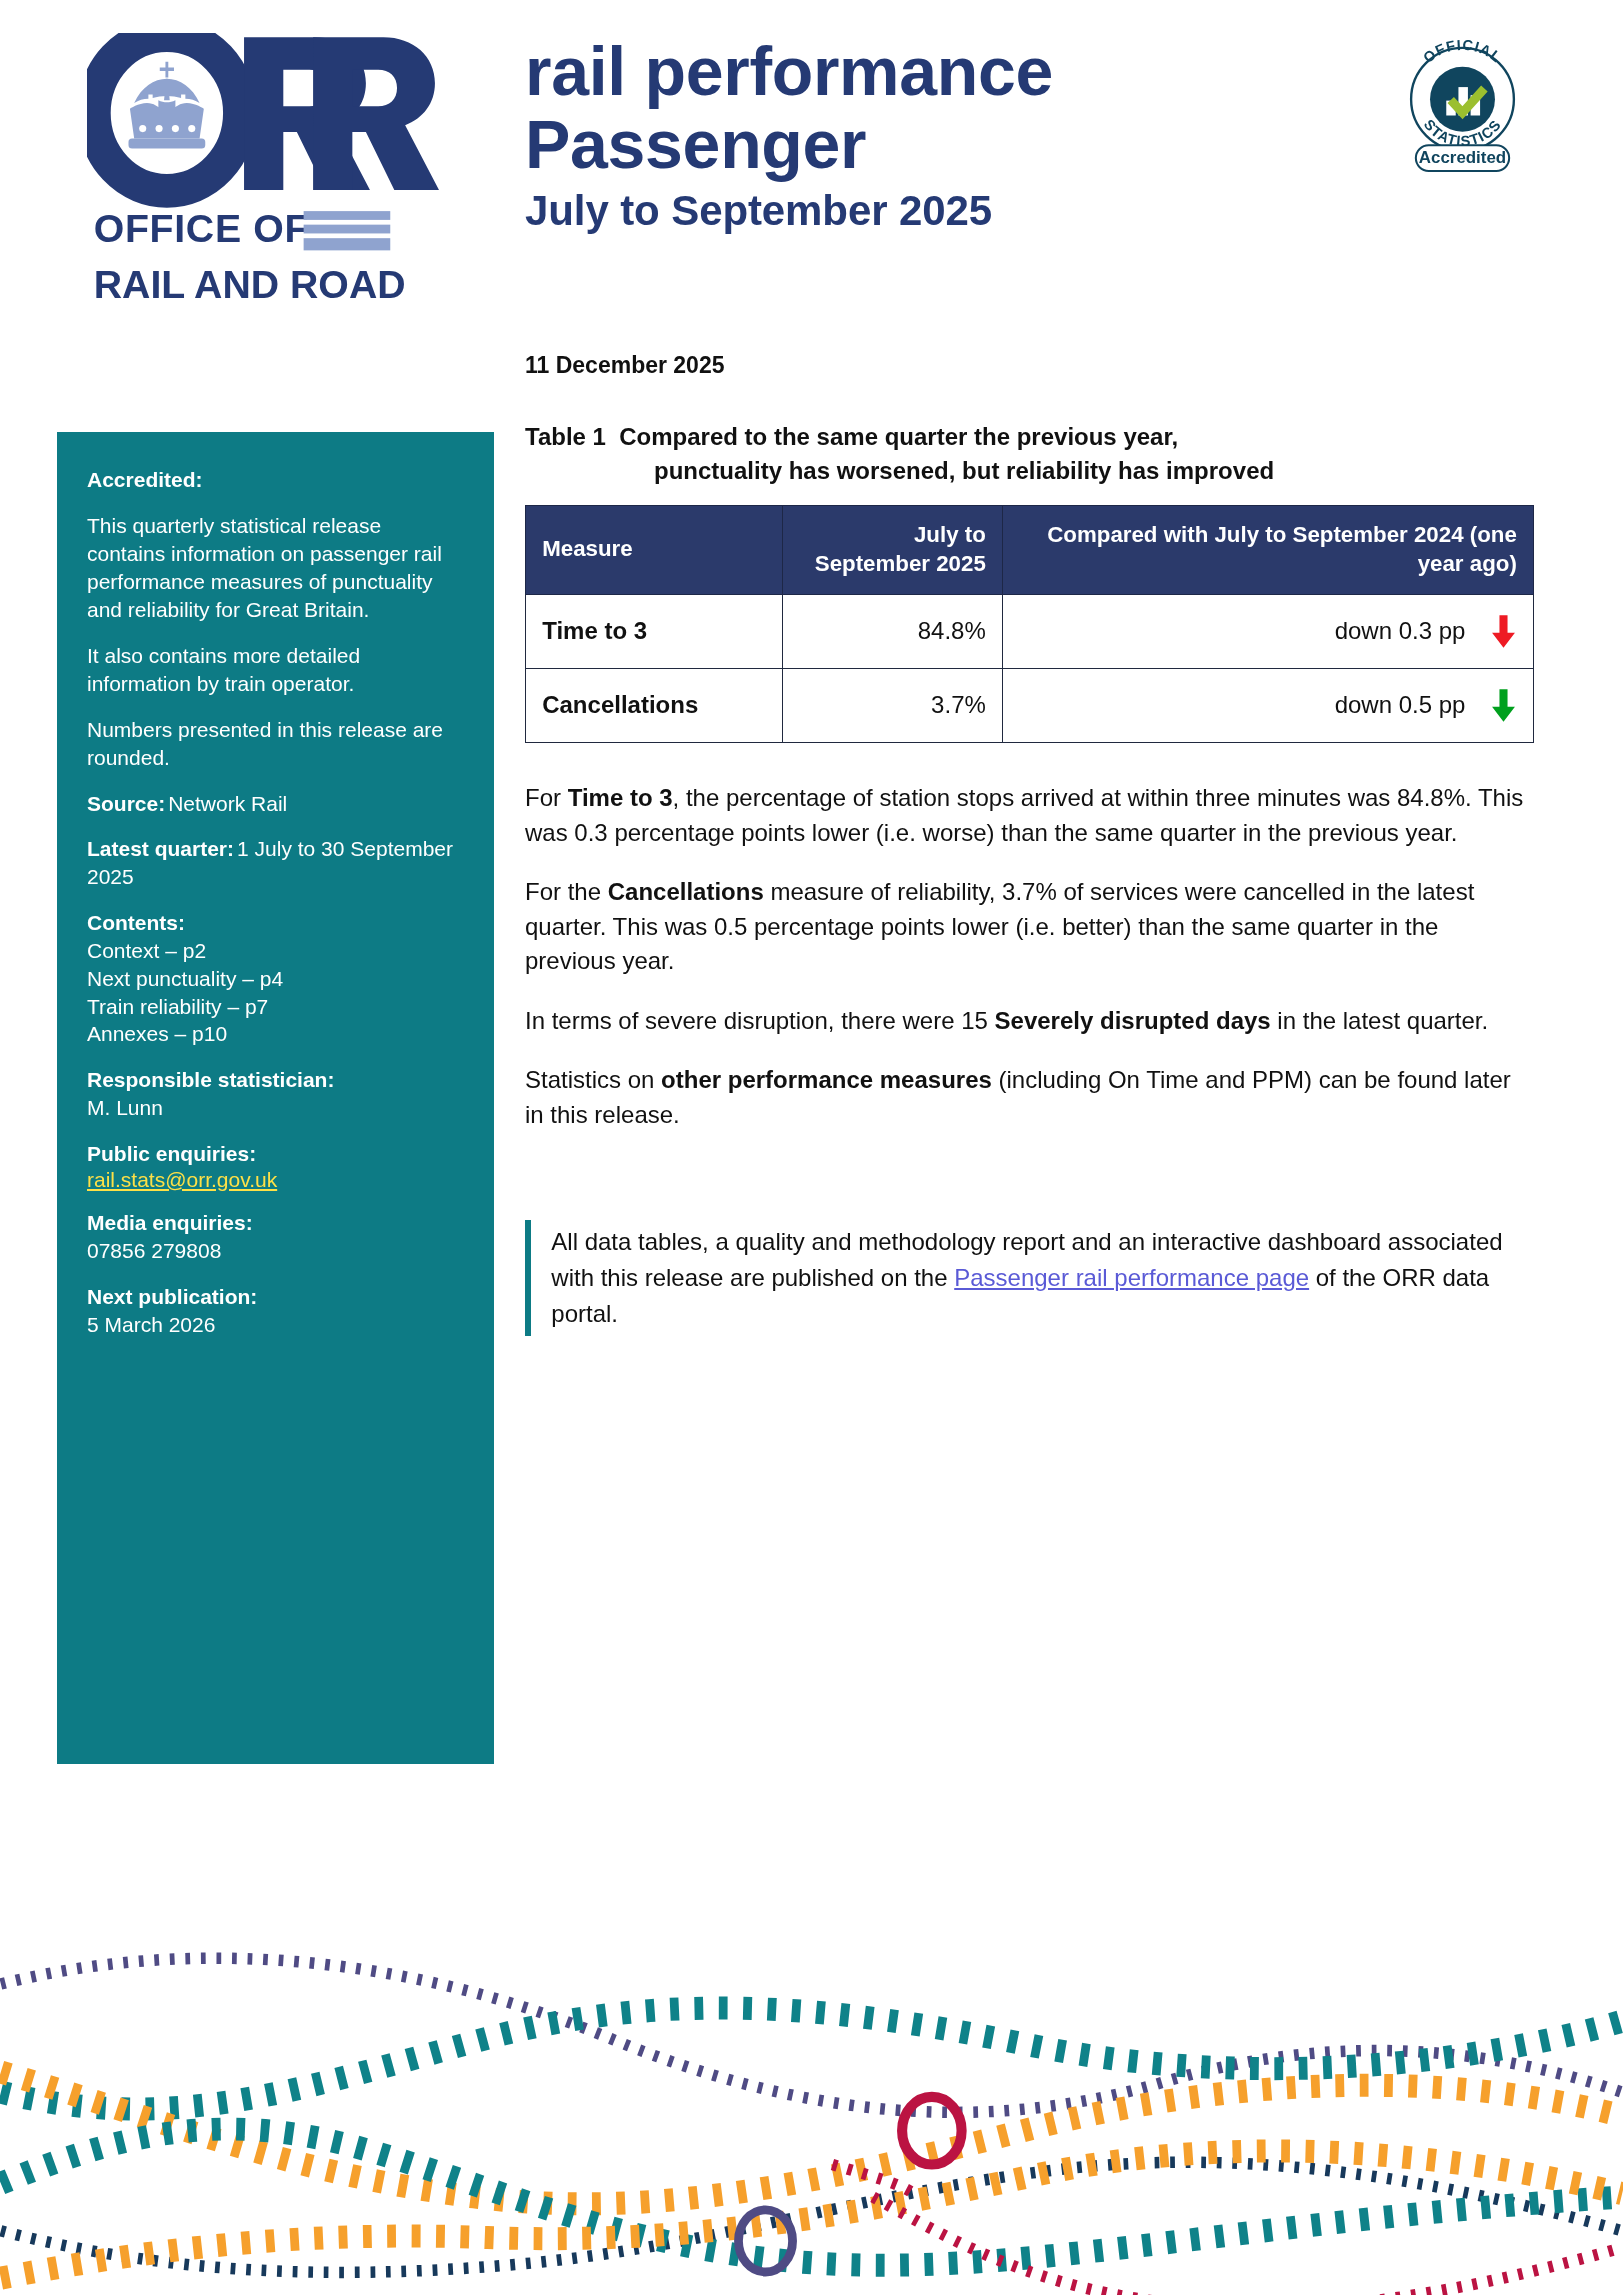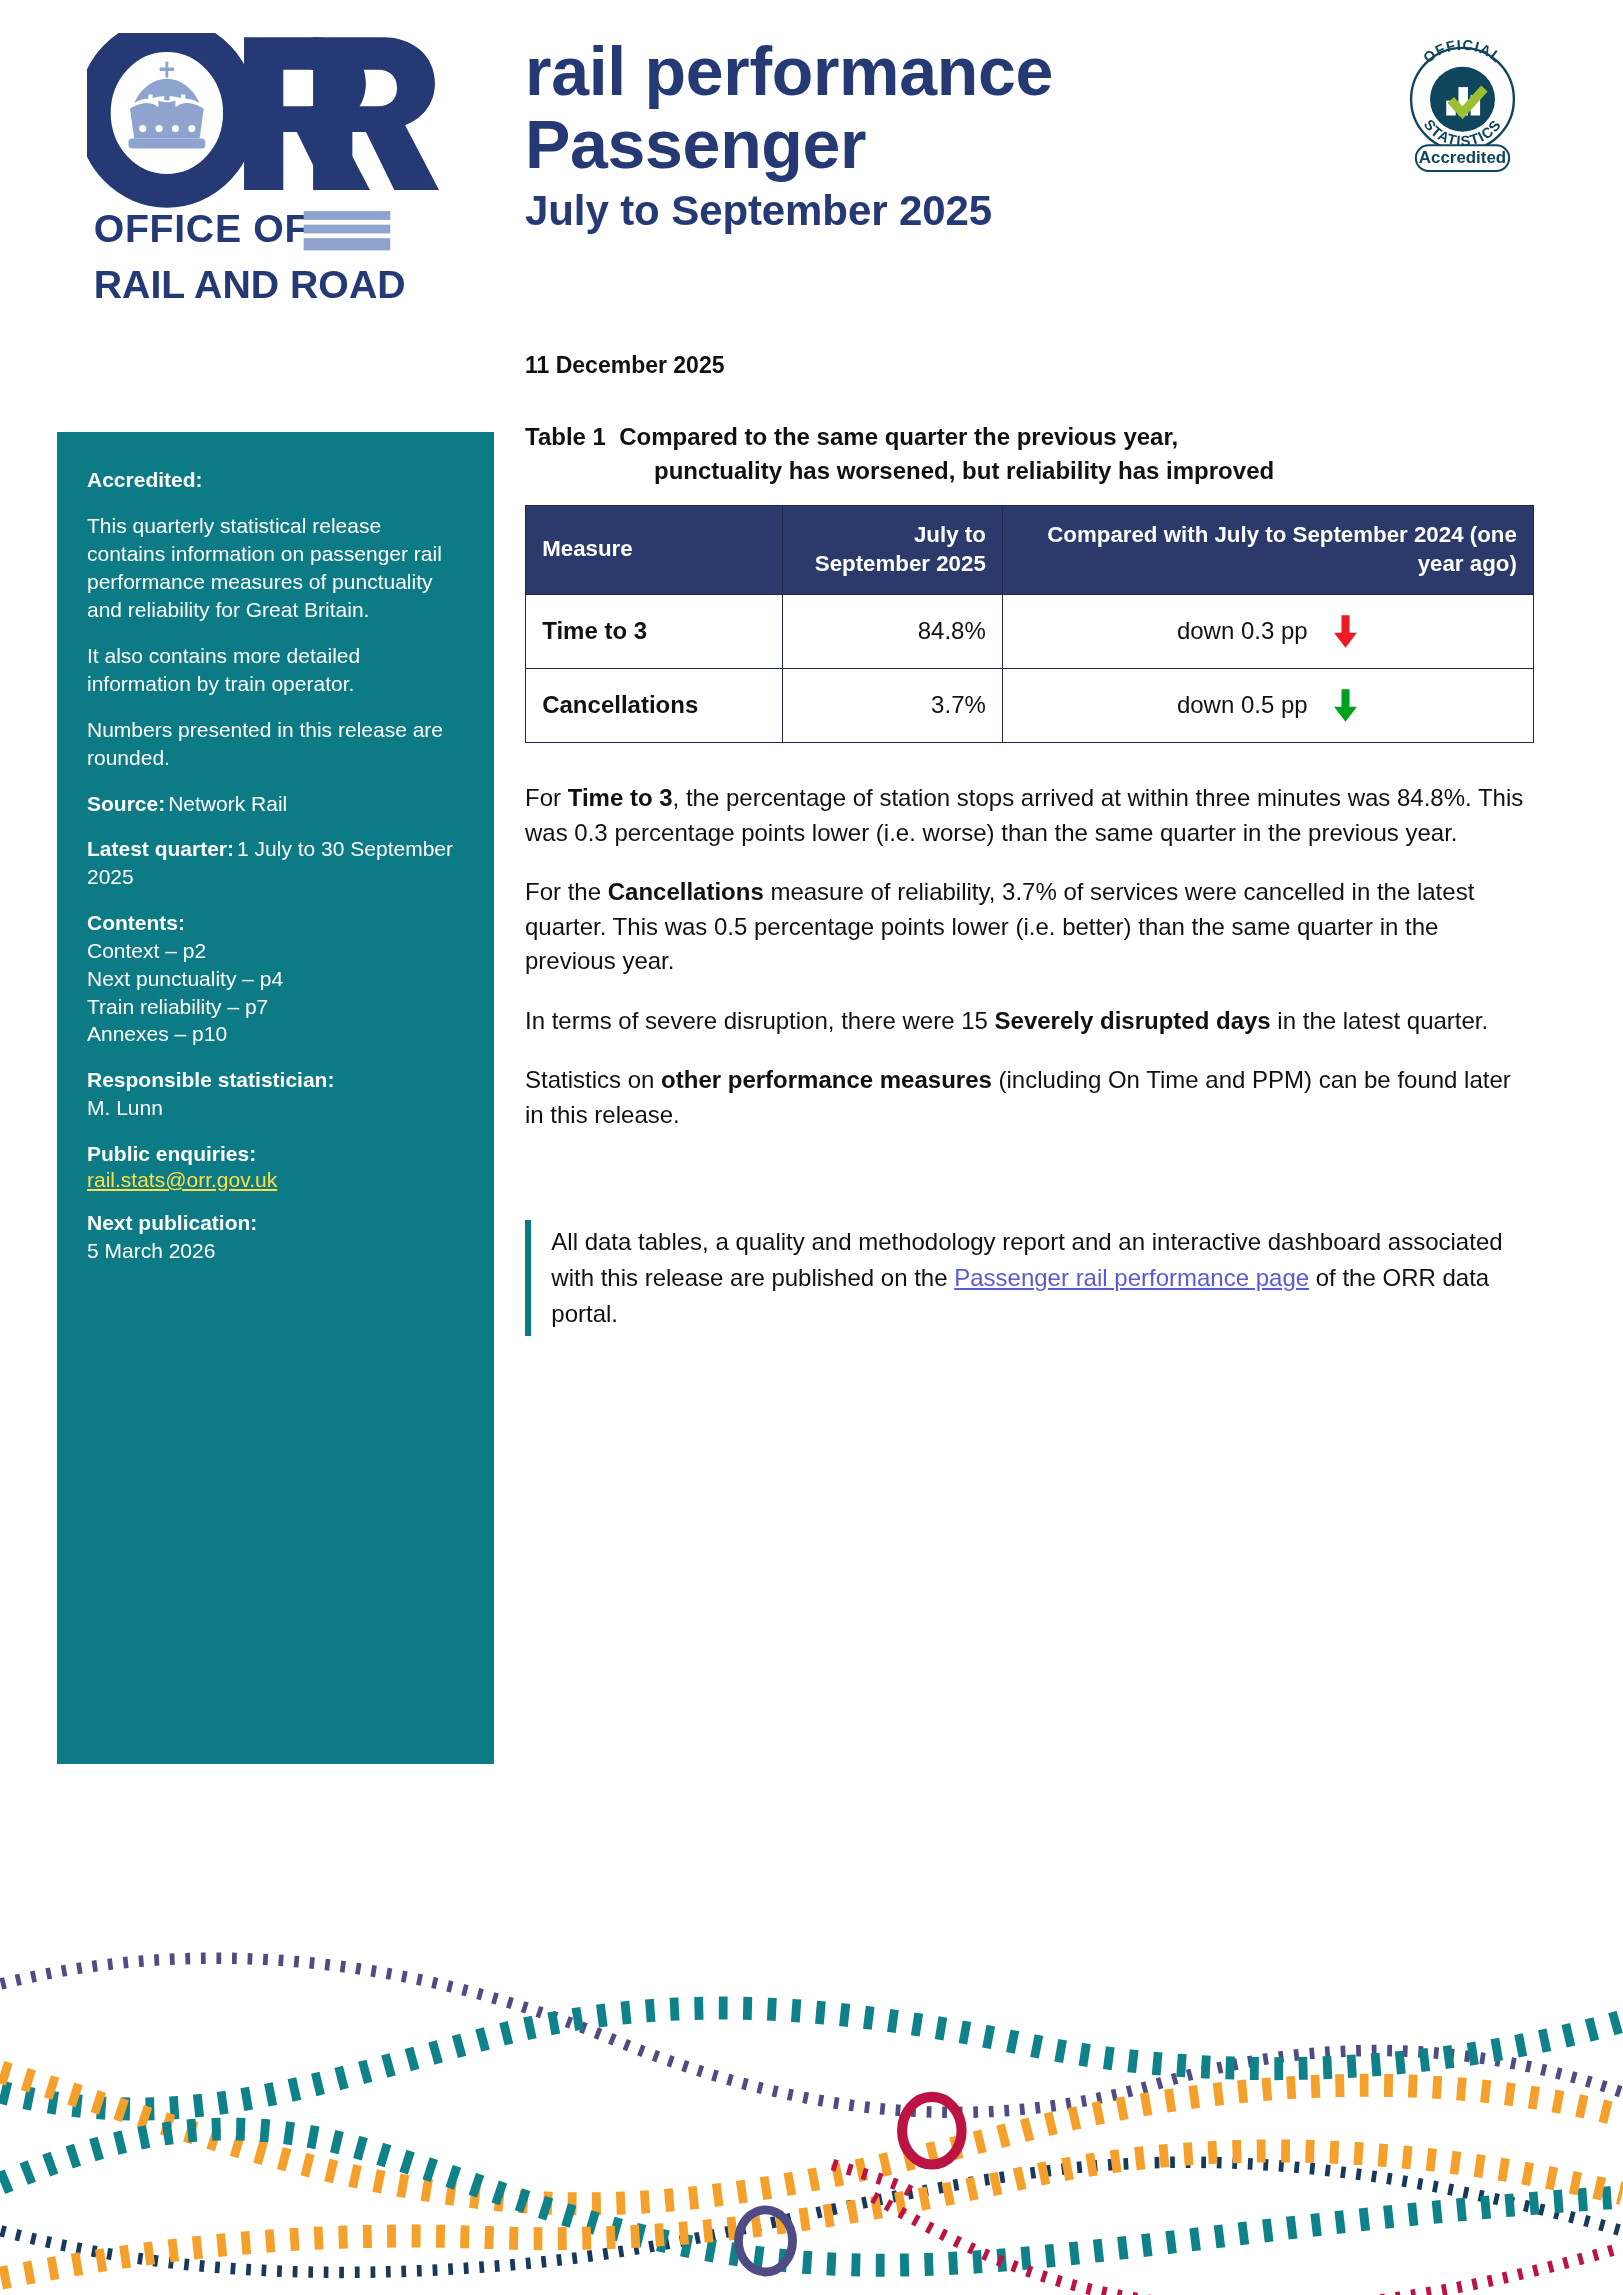--- a/index.html
+++ b/index.html
@@ -78,21 +78,21 @@
   table.t1 th.c1 { text-align: left; width: 257px; }
   table.t1 th.c2 { text-align: right; width: 220px; }
   table.t1 th.c3 { text-align: right; width: 531px; }
   table.t1 td {
     border: 1.4px solid #20293f; font-size: 24px; color: #111;
     padding: 17.6px 16.2px; height: 74px; vertical-align: middle;
   }
   td.m { font-weight: 700; text-align: left; }
   td.v { text-align: right; }
   td.d { text-align: right; }
-  .delta-wrap { display: flex; align-items: center; justify-content: center; gap: 24.4px; }
+  .delta-wrap { display: flex; align-items: center; justify-content: flex-end; gap: 24.4px; }
   .arrow { width: 27px; height: 35px; flex: 0 0 auto; }
 
   .callout {
     border-left: 6.1px solid #0d7b85;
     padding: 4.1px 0 4.1px 20.3px;
     margin-top: 88px; width: 1009px;
   }
   .callout .para { margin-bottom: 0; font-size: 24px; line-height: 1.5; }
   .weblink { color: #5a5ad6; text-decoration: underline; }
 
@@ -202,20 +202,24 @@
     <div class="sb-block">
       <div class="sb-head">Responsible statistician:</div>
       <div class="sb-text">M. Lunn</div>
     </div>
 
     <div class="sb-block">
       <div class="sb-head">Public enquiries:</div>
       <a class="sb-link" href="#">rail.stats@orr.gov.uk</a>
     </div>
 
+    <div class="sb-block">
+      <div class="sb-head">Media enquiries:</div>
+      <div class="sb-text">07856 279808</div>
+    </div>
 
     <div class="sb-block sb-tight">
       <div class="sb-head">Next publication:</div>
       <div class="sb-text">5 March 2026</div>
     </div>
   </aside>
 
   <main class="main">
 
 

